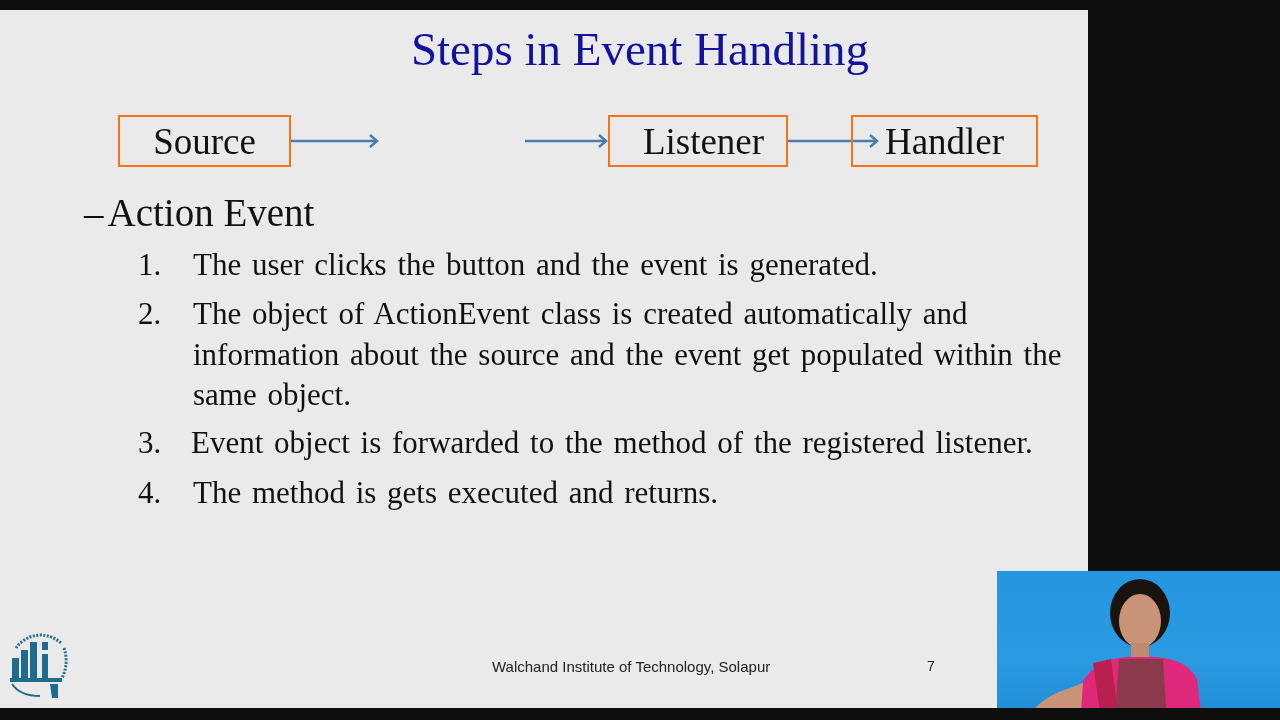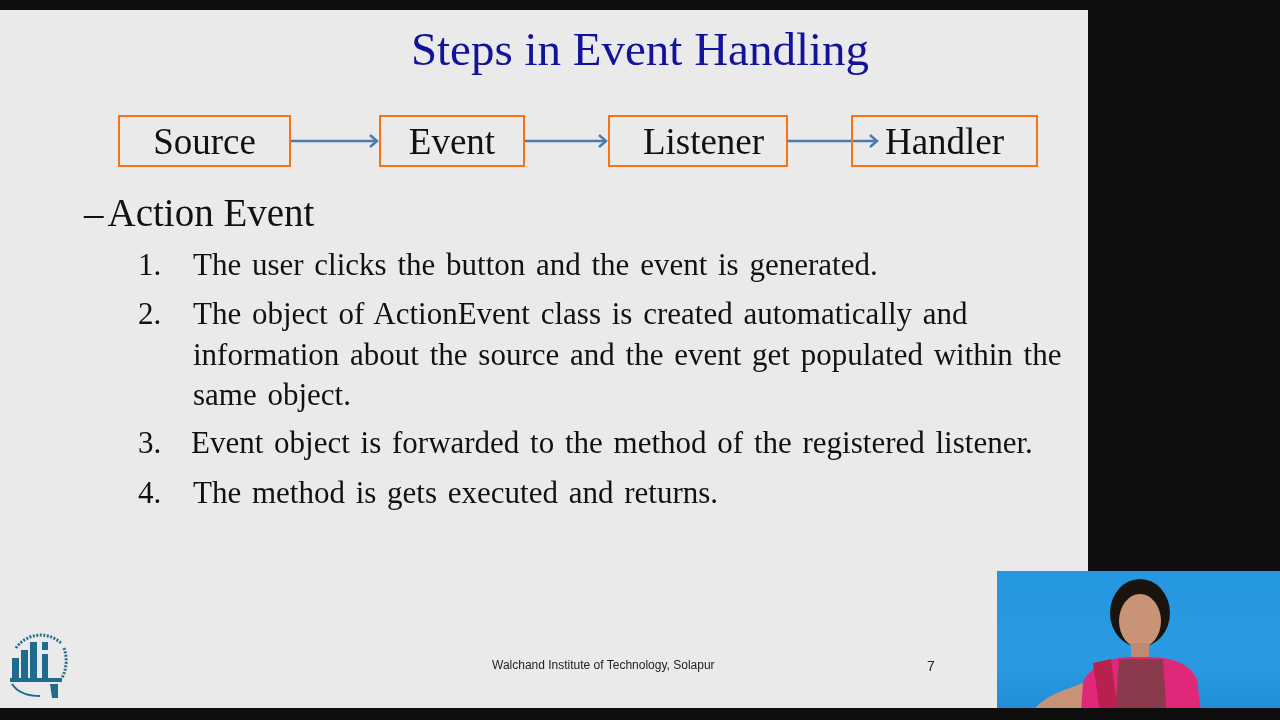--- a/index.html
+++ b/index.html
@@ -34,21 +34,21 @@
     white-space: nowrap;
   }
   .heading .dash { display: inline-block; margin-right: 4px; }
 
   .steps { position: absolute; left: 0; top: 0; width: 1280px; }
   .step { position: absolute; font-size: 31px; color: #111; line-height: 40px; }
   .step .num { position: absolute; left: 138px; width: 40px; }
   .step .line { position: absolute; left: 193px; white-space: nowrap; word-spacing: 3px; }
 
   .footer-text {
-    position: absolute; left: 492px; top: 658px; font-size: 12px; color: #222;
+    position: absolute; left: 492px; top: 658px; font-size: 15px; color: #222;
     font-family: "Liberation Sans", "DejaVu Sans", sans-serif;
   }
   .page-num {
     position: absolute; left: 927px; top: 658px; font-size: 14px; color: #222;
     font-family: "Liberation Sans", "DejaVu Sans", sans-serif;
   }
   .logo { position: absolute; left: 6px; top: 628px; width: 62px; height: 72px; }
 
   .speaker {
     position: absolute; left: 997px; top: 571px; width: 283px; height: 149px;
@@ -64,21 +64,20 @@
 <div class="slide">
   <div class="title">Steps in Event Handling</div>
 </div>
 
 <div class="flow">
   <div class="flow-box" style="left:118px; width:173px;">Source</div>
   <svg class="flow-arrow" style="left:291px; width:89px;" viewBox="0 0 89 20">
     <line x1="0" y1="10" x2="86" y2="10" stroke="#4a7cae" stroke-width="2.5"></line>
     <polyline points="79,4 86,10 79,16" fill="none" stroke="#4a7cae" stroke-width="2.5"></polyline>
   </svg>
-  <div class="flow-box" style="left:379px; width:146px;">Event</div>
   <svg class="flow-arrow" style="left:525px; width:84px;" viewBox="0 0 84 20">
     <line x1="0" y1="10" x2="81" y2="10" stroke="#4a7cae" stroke-width="2.5"></line>
     <polyline points="74,4 81,10 74,16" fill="none" stroke="#4a7cae" stroke-width="2.5"></polyline>
   </svg>
   <div class="flow-box" style="left:608px; width:180px;padding-left:11px;">Listener</div>
   <svg class="flow-arrow" style="left:788px; width:92px;" viewBox="0 0 92 20">
     <line x1="0" y1="10" x2="89" y2="10" stroke="#4a7cae" stroke-width="2.5"></line>
     <polyline points="82,4 89,10 82,16" fill="none" stroke="#4a7cae" stroke-width="2.5"></polyline>
   </svg>
   <div class="flow-box" style="left:851px; width:187px;">Handler</div>

